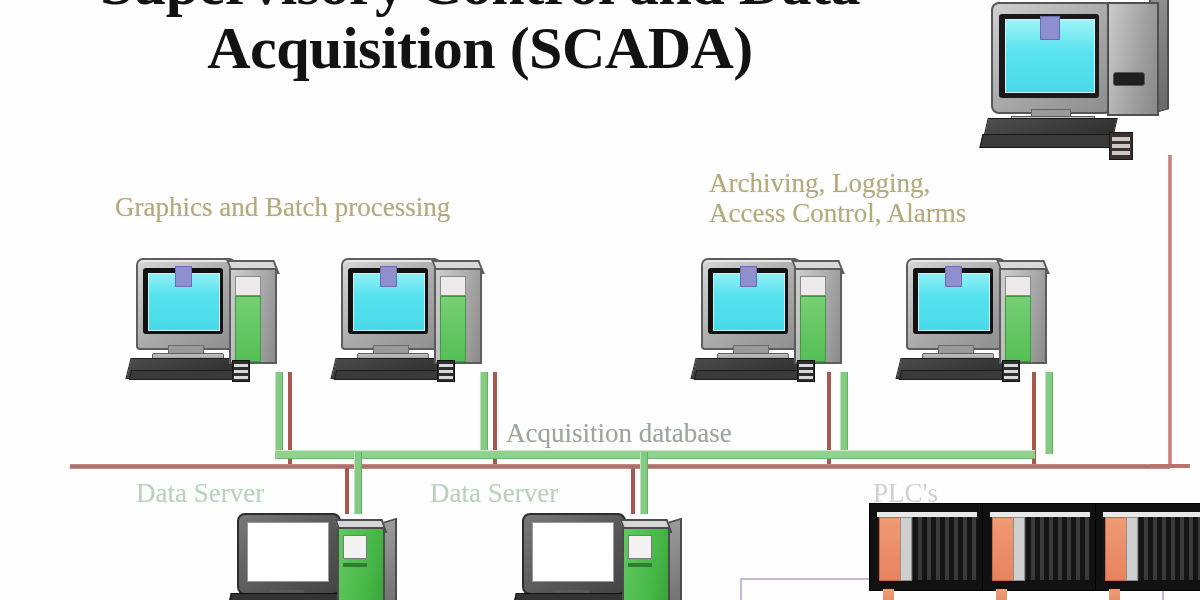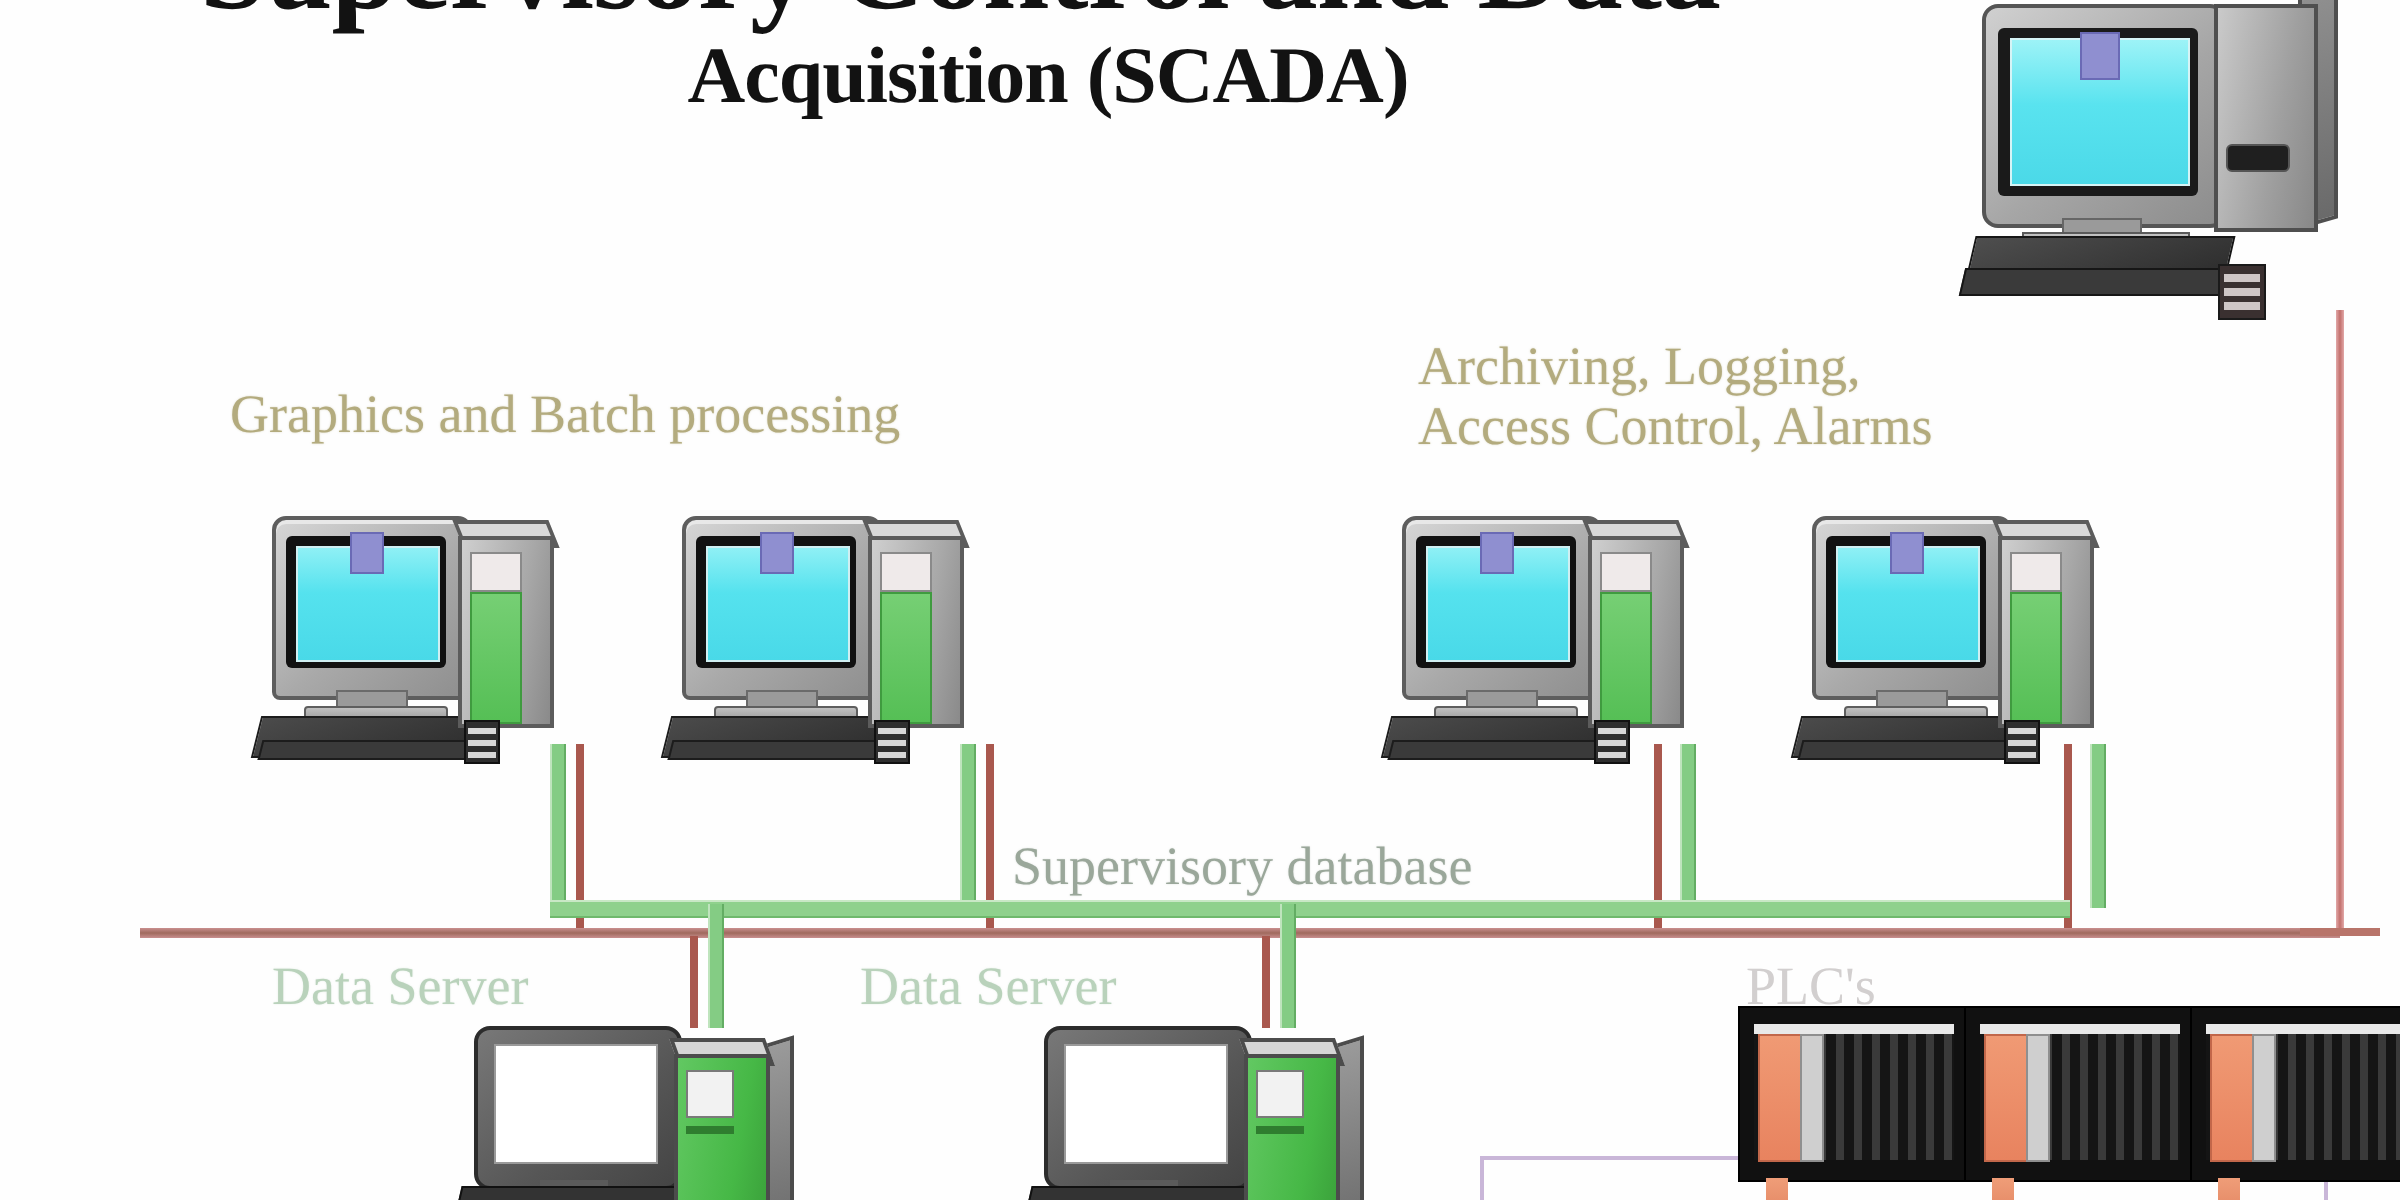--- a/index.html
+++ b/index.html
@@ -15,21 +15,21 @@
   
   .title{
     position:absolute;left:0;width:960px;text-align:center;
     font-family:"Liberation Serif", serif;
     font-weight:700;color:#121212;
     letter-spacing:-0.5px;
     line-height:1.02;
     white-space:nowrap;
   }
   #title-l1{top:-46px;font-size:60px;}
-  #title-l2{top:18px;font-size:40px;padding-left:44px;}
+  #title-l2{top:18px;font-size:60px;}
 
   
   .caption{
     position:absolute;white-space:nowrap;
     font-family:"Liberation Serif", serif;
     font-size:27px;font-weight:400;
     color:#b3ab7e;
     text-shadow:0 0 1px rgba(179,171,126,.5);
   }
   .caption.two-line{line-height:1.12;}
@@ -400,21 +400,21 @@
 
   <div class="cab-green" style="left:480px;top:372px;height:82px;"></div>
   <div class="cab-red" style="left:493px;top:372px;height:95px;"></div>
 
   <div class="cab-green" style="left:840px;top:372px;height:82px;"></div>
   <div class="cab-red" style="left:827px;top:372px;height:95px;"></div>
 
   <div class="cab-green" style="left:1045px;top:372px;height:82px;"></div>
   <div class="cab-red" style="left:1032px;top:372px;height:95px;"></div>
 
-  <div class="cap-db" style="left:506px;top:418px;">Supervisory database</div>
+  <div class="cap-db" style="left:506px;top:418px;">Acquisition database</div>
 
   <div class="bus-green" style="left:275px;top:450px;width:760px;"></div>
   <div class="bus-red" style="left:70px;top:464px;width:1100px;"></div>
   <div class="bus-red-tail" style="left:1150px;top:464px;width:40px;"></div>
 
   <div class="cap-ds" style="left:136px;top:478px;">Data Server</div>
   <div class="cap-ds" style="left:430px;top:478px;">Data Server</div>
   <div class="cap-plc" style="left:845px;top:478px;margin-left:28px;">PLC's</div>
 
   <div class="cab-red" style="left:345px;top:468px;height:46px;"></div>

